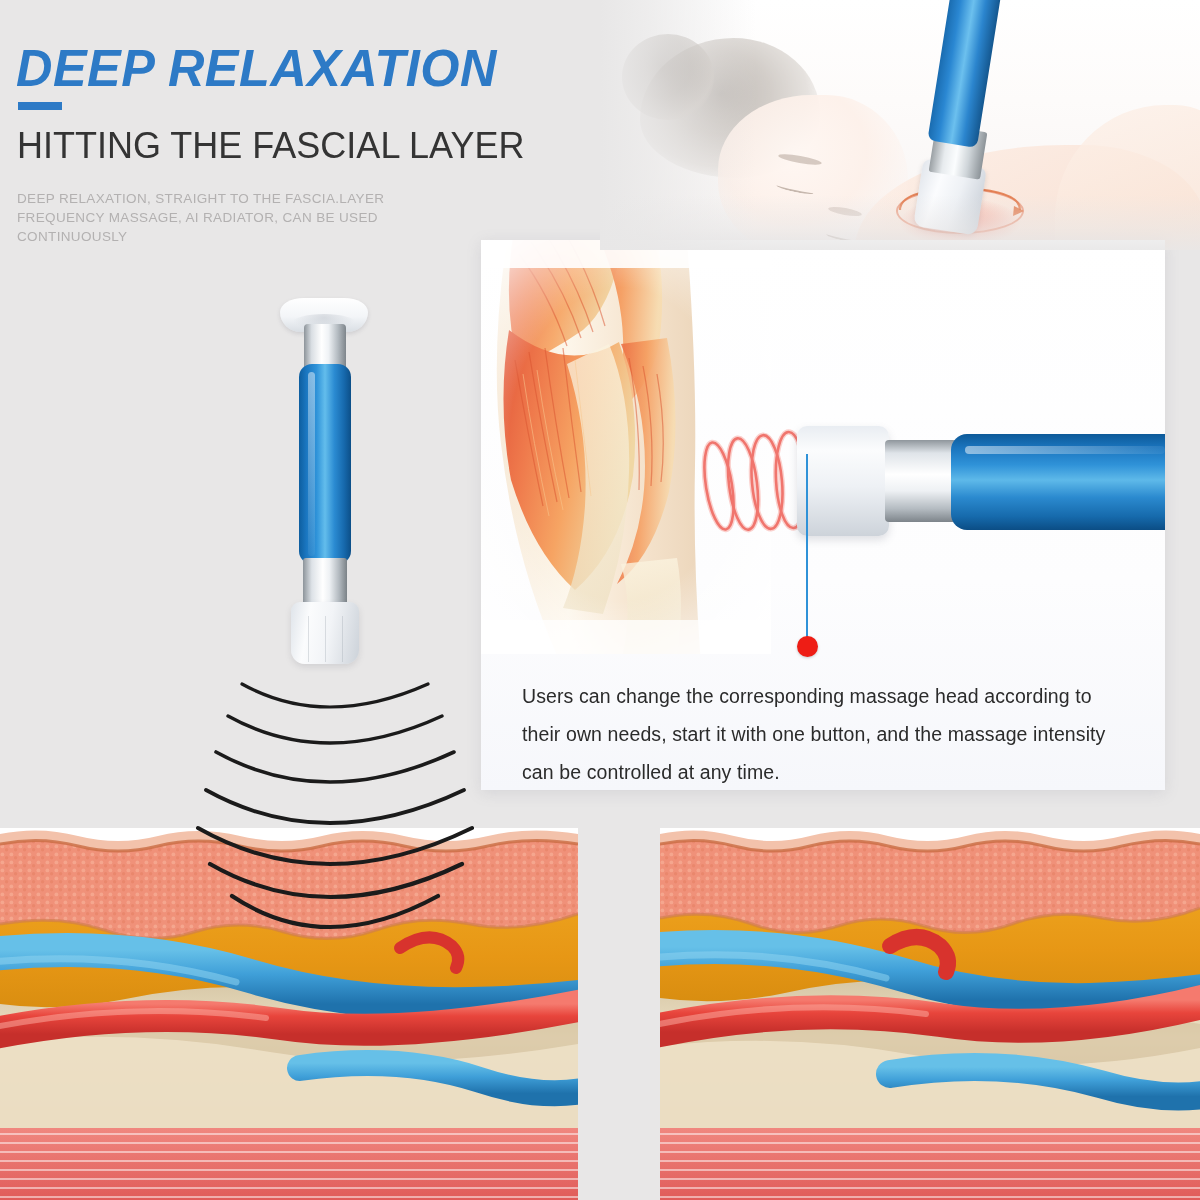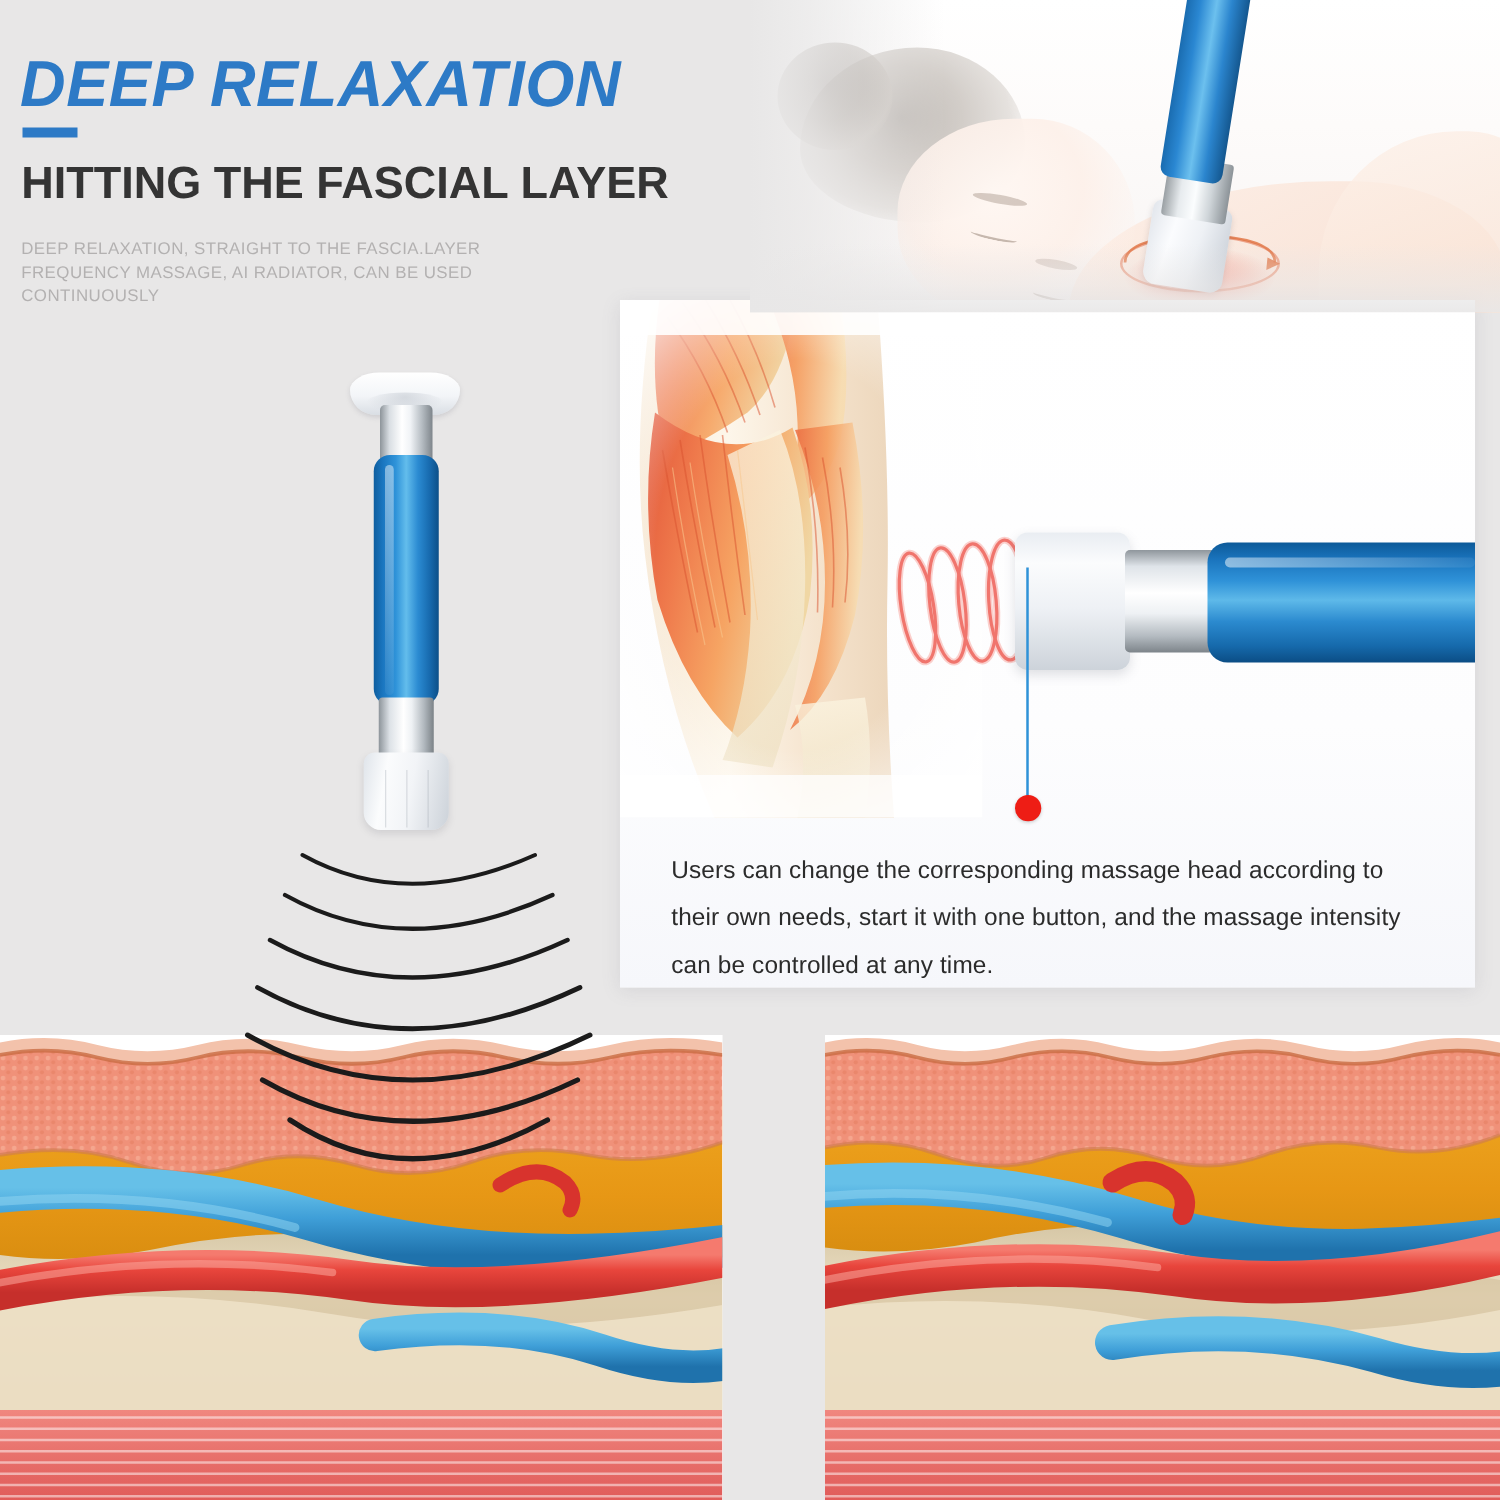--- a/index.html
+++ b/index.html
@@ -78,21 +78,21 @@
     position:absolute; left:16px; top:38px;
     font-size:52px; font-weight:bold; font-style:italic; letter-spacing:.5px;
     color:#2d7ac6; white-space:nowrap;
     font-family:"Liberation Sans", sans-serif;
     transform:scaleX(.97);
     transform-origin:left center;
   }
   .accent-dash { position:absolute; left:18px; top:102px; width:44px; height:8px; background:#2d7ac6; }
   .subtitle {
     position:absolute; left:17px; top:125px;
-    font-size:36px; font-weight:700; color:#343434; letter-spacing:0px;
+    font-size:36px; font-weight:400; color:#343434; letter-spacing:0px;
     white-space:nowrap;
   }
   .blurb {
     position:absolute; left:17px; top:189px; width:440px;
     font-size:13.5px; line-height:19px; color:#b3b1b1; letter-spacing:.35px;
   }
 
   
   .vdev { position:absolute; left:278px; top:298px; width:94px; height:370px; }
   .vd-cap {
@@ -136,21 +136,20 @@
   .skin-panel { position:absolute; overflow:hidden; background:#fff; }
   .skin-left  { left:0;    top:828px; width:578px;  height:372px; }
   .skin-right { left:660px; top:828px; width:540px; height:372px; }
 
   
   .inset {
     position:absolute; left:481px; top:240px; width:684px; height:550px;
     background:linear-gradient(180deg,#ffffff 0%,#fdfdfe 62%,#f6f7fb 100%);
     box-shadow:0 3px 14px rgba(120,120,135,.16);
     overflow:hidden;
-    margin-left:15px;
   }
   .inset-cap {
     position:absolute; left:41px; top:437px; width:610px;
     font-size:19.5px; line-height:38px; color:#2b2b2b; letter-spacing:.1px;
   }
 
   
   .arm { position:absolute; left:-10px; top:-6px; width:300px; height:420px; }
 
   

